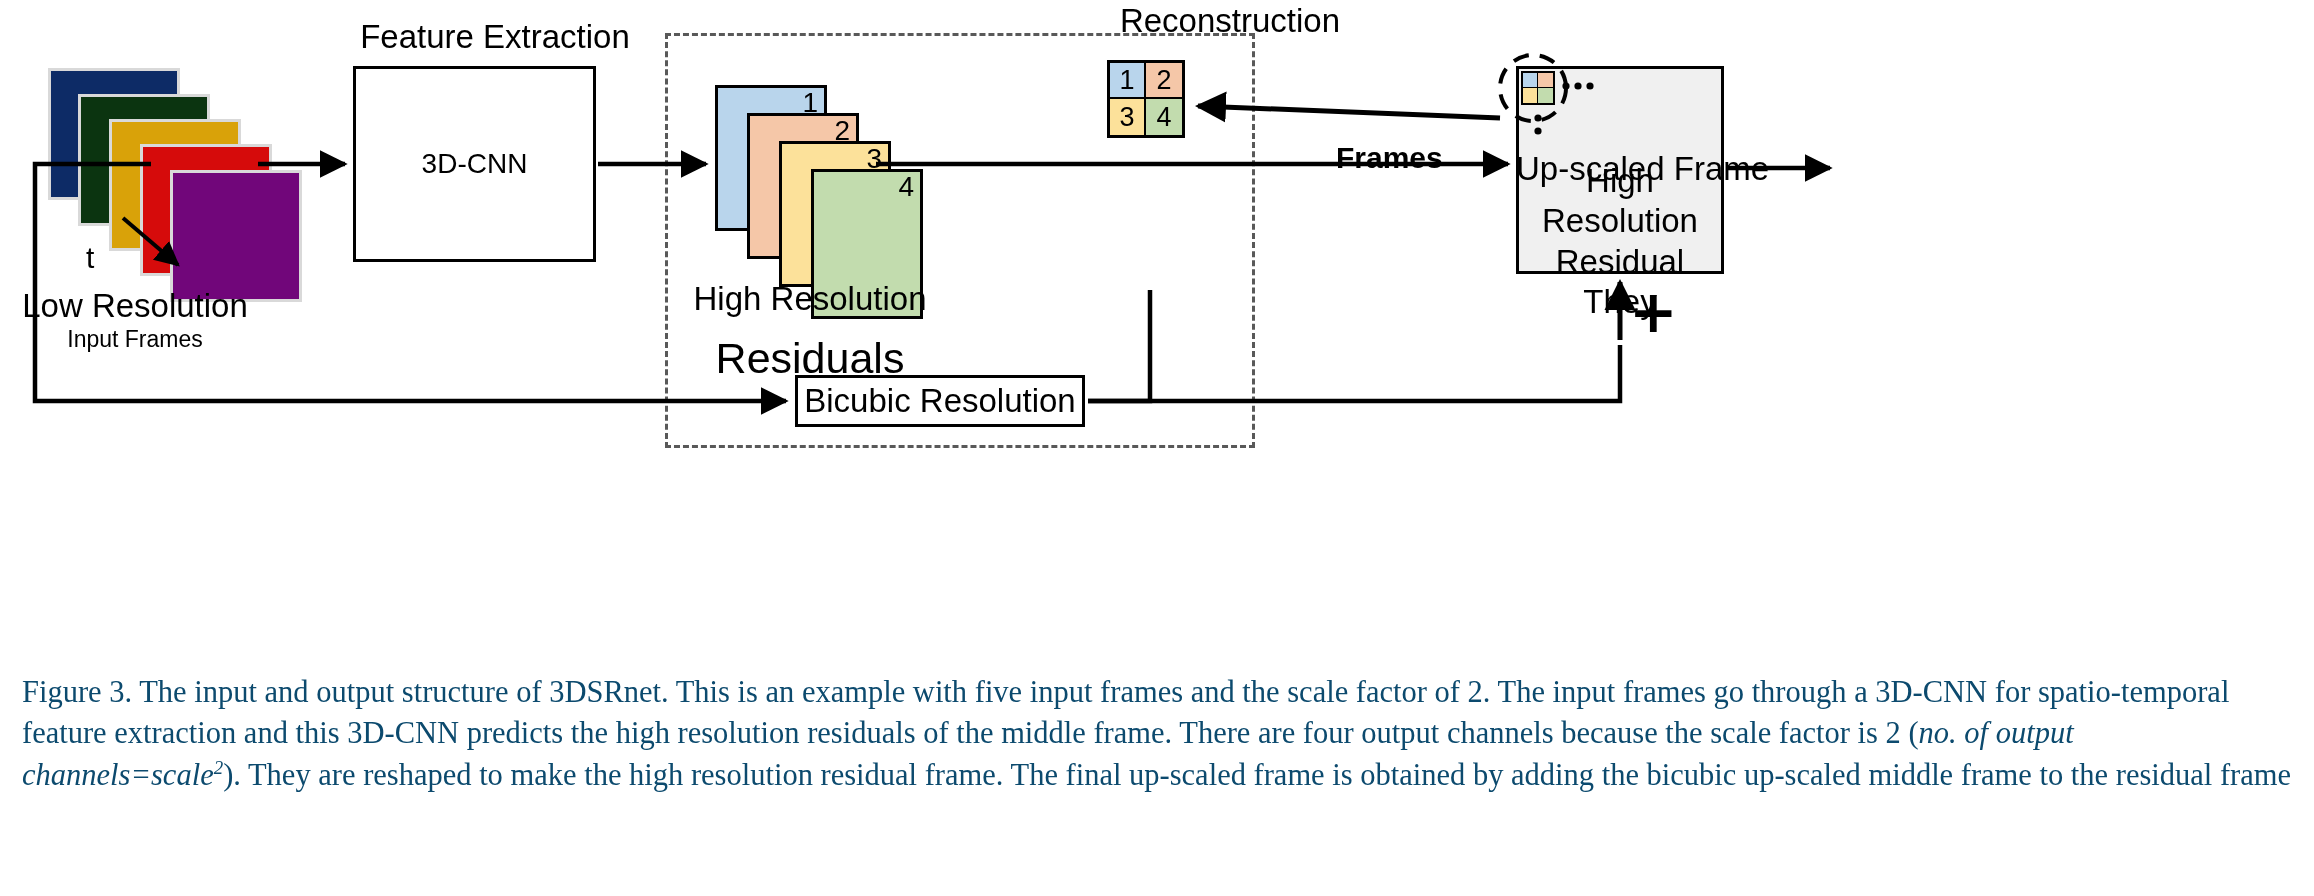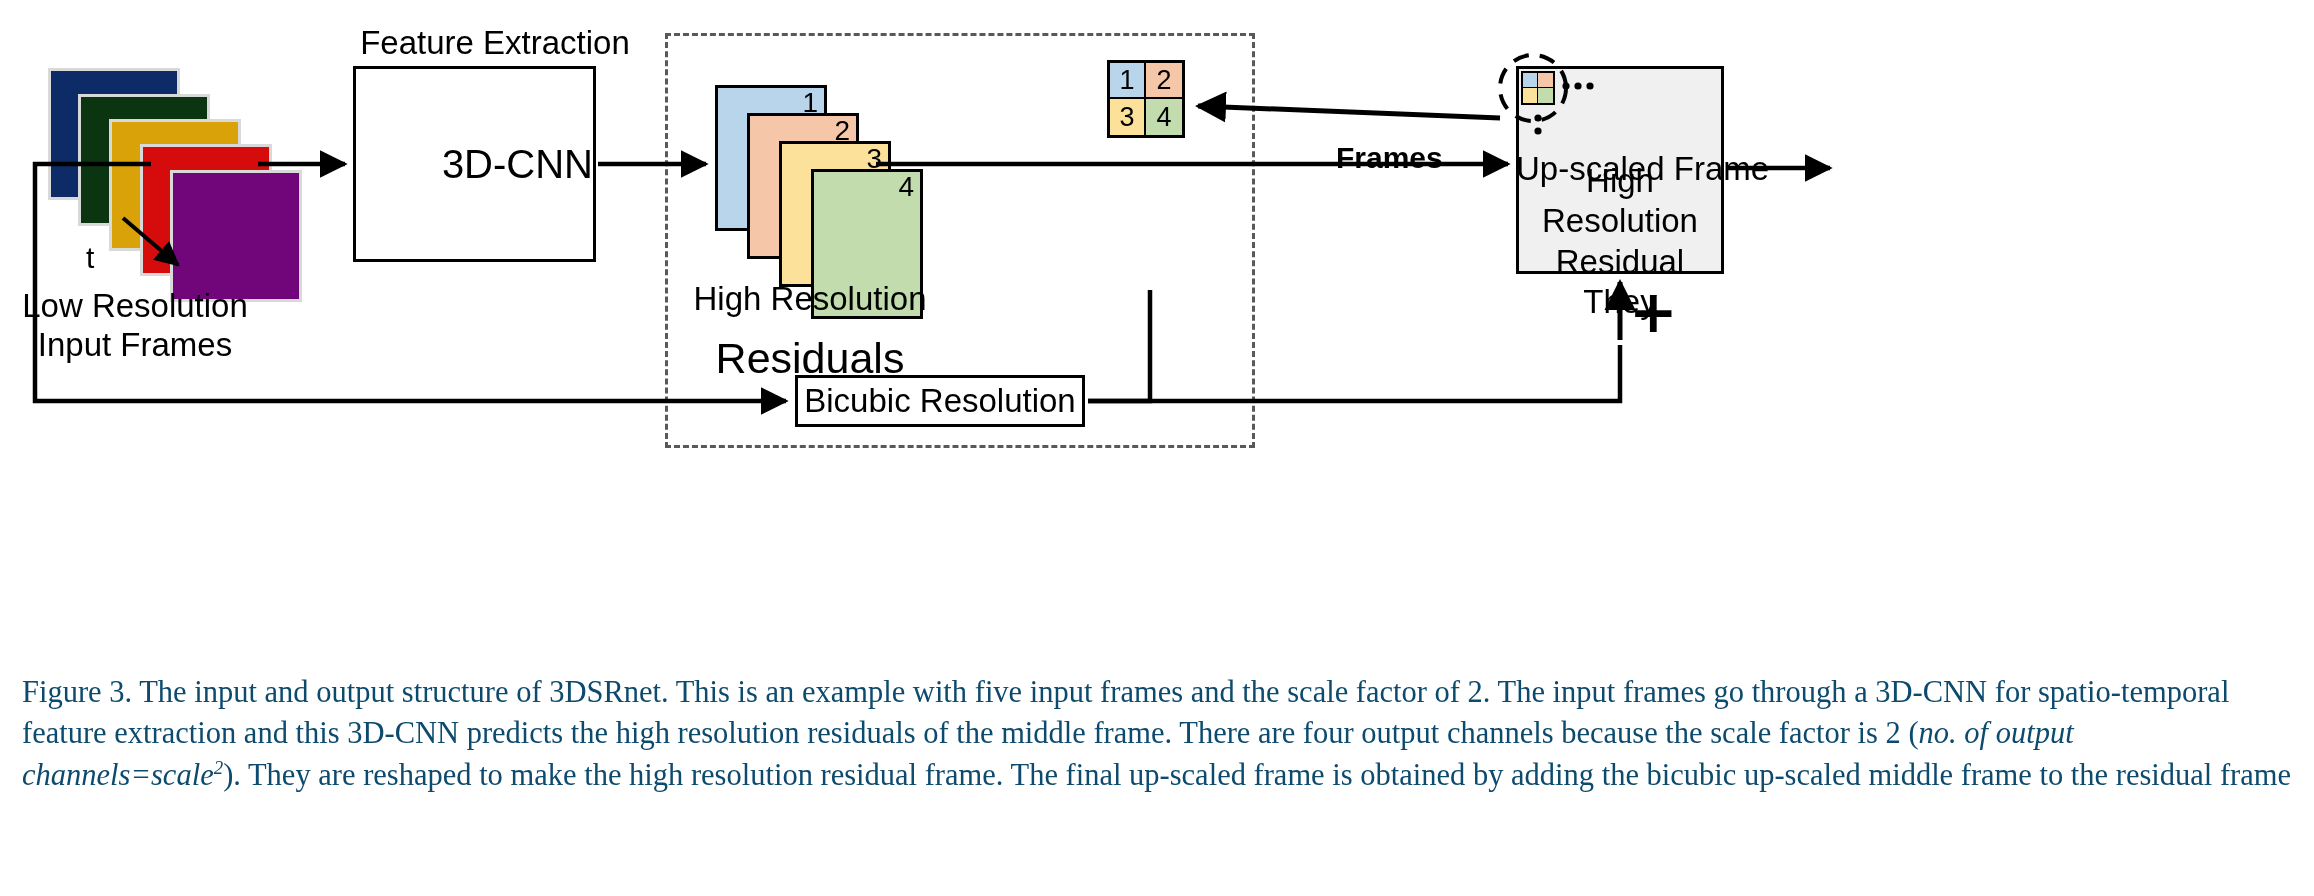--- a/index.html
+++ b/index.html
@@ -47,21 +47,21 @@
     position: absolute;
     border: 3px solid #000000;
     box-sizing: border-box;
     background: #ffffff;
     display: flex;
     align-items: center;
     justify-content: center;
     text-align: center;
     color: #000;
   }
-  .box-cnn { font-size: 40px; justify-content: flex-end; }
+  .box-cnn { font-size: 28px; }
   .box-hr {
     background: #f0f0f0;
     align-items: flex-end;
     justify-content: center;
     font-size: 33px;
     line-height: 1.2;
     padding-bottom: 0px;
   }
   .box-hr-text {
     position: absolute;
@@ -167,35 +167,36 @@
     font-size: 58px;
     line-height: 1;
     color: #000;
   }
 </style>
 </head>
 <body>
 
 <div id="page">
 
-  <div class="lbl section-title lbl-center" style="left:350px; top:24px; width:290px;">Feature Extraction</div>
-
+  <div class="lbl section-title lbl-center" style="left:350px; top:18px; width:290px;">Feature Extraction</div>
+
+  <div class="lbl section-title lbl-center" style="left:1030px; top:2px; width:400px;">Reconstruction</div>
 
   <div class="dashed-box" style="left:665px; top:33px; width:590px; height:415px;"></div>
 
   <div class="frame" style="left:48px;  top:68px;  background:#0d2b66;"></div>
   <div class="frame" style="left:78px;  top:94px;  background:#0b3410;"></div>
   <div class="frame" style="left:109px; top:119px; background:#d9a209;"></div>
   <div class="frame" style="left:140px; top:144px; background:#d60b0b;"></div>
   <div class="frame" style="left:170px; top:170px; background:#71067a;"></div>
 
   <div class="lbl" style="left:86px; top:240px; font-size:30px;">t</div>
 
   <div class="lbl lbl-center" style="left:20px; top:287px; width:230px; font-size:33px;">Low Resolution</div>
-  <div class="lbl lbl-center" style="left:20px; top:326px; width:230px; font-size:33px;text-align:center;">Input Frames</div>
+  <div class="lbl lbl-center" style="left:20px; top:326px; width:230px; font-size:23px;text-align:center;">Input Frames</div>
 
   <div class="box box-cnn" style="left:353px; top:66px; width:243px; height:196px;">
     <span>3D-CNN</span>
   </div>
 
   <div class="resframe" style="left:715px; top:85px; background:#b9d5ec;">
     <span>1</span>
   </div>
   <div class="resframe" style="left:747px; top:113px; background:#f5c7a8;">
     <span>2</span>

